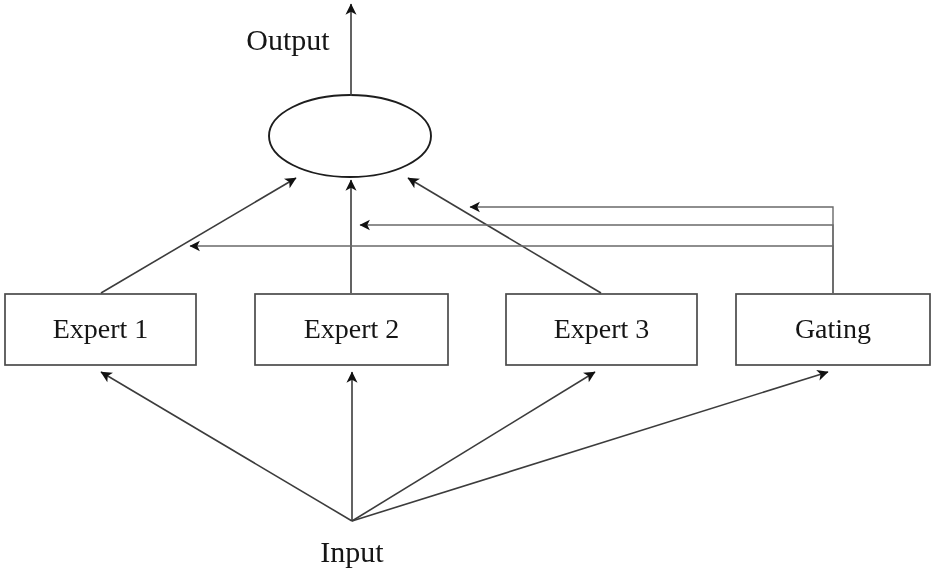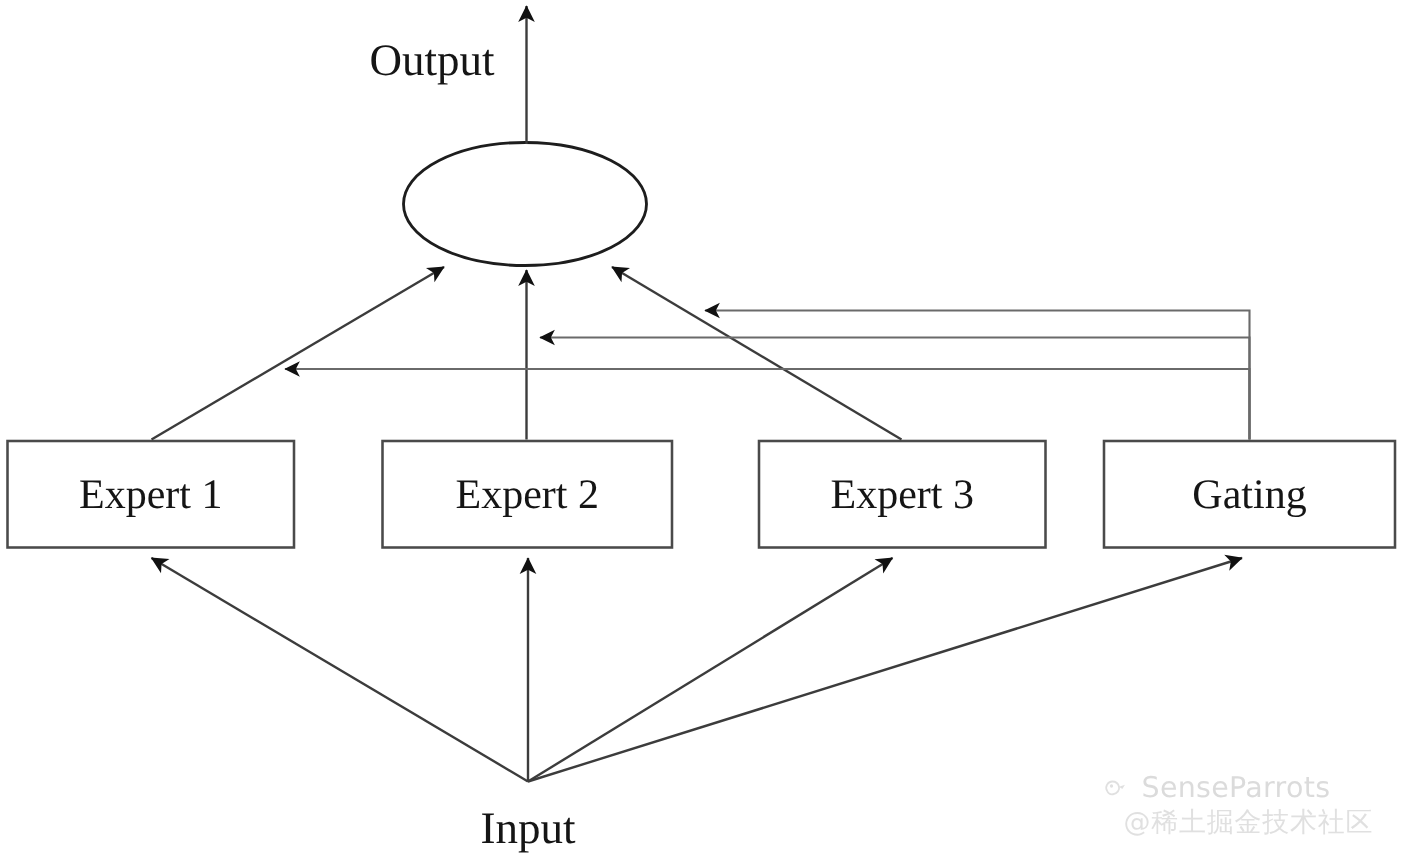--- a/index.html
+++ b/index.html
@@ -161,27 +161,14 @@
     <g>
       <ellipse class="node-ellipse" cx="350" cy="136" rx="81" ry="41"></ellipse>
     </g>
 
     <line class="edge" x1="351" y1="96" x2="351" y2="4" marker-end="url(#arrow)"></line>
 
     <text class="free-label" x="288" y="50">Output</text>
     <text class="free-label" x="352" y="562">Input</text>
   </svg>
 
-  <div id="watermark">
-    <div class="wm-row-top">
-      <span class="wm-bird">
-        <svg viewBox="0 0 20 16" width="20" height="16" aria-hidden="true">
-          <path d="M3 9 C1.5 6.5 3.5 3 6.5 3 C9 3 10.5 4.5 11 6.5 C11.5 8.5 10 11 7 11.5 C5 11.8 3.6 10.6 3 9 Z" fill="none" stroke="#9a9a9a" stroke-width="1.2"></path>
-          <circle cx="6" cy="6" r="1.1" fill="#9a9a9a"></circle>
-          <path d="M11 6.5 L15 5.2 L13.2 8 Z" fill="#9a9a9a"></path>
-        </svg>
-      </span>
-      <span>SenseParrots</span>
-    </div>
-    <div class="wm-row-bot">@稀土掘金技术社区</div>
-  </div>
 
 </div>
 
 </body></html>

